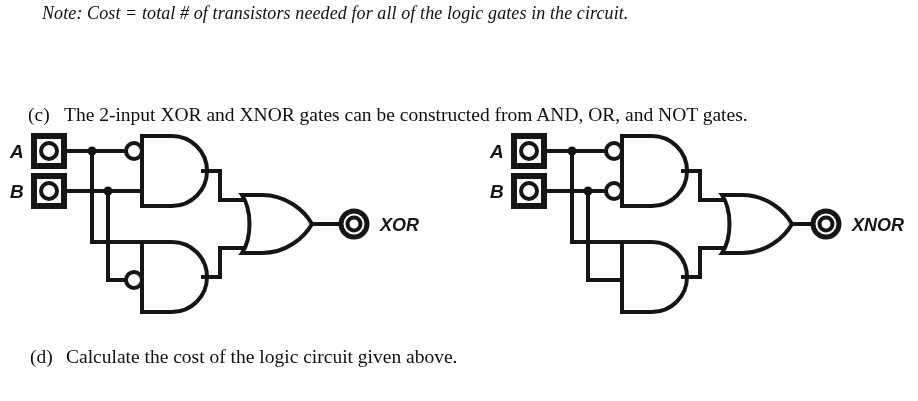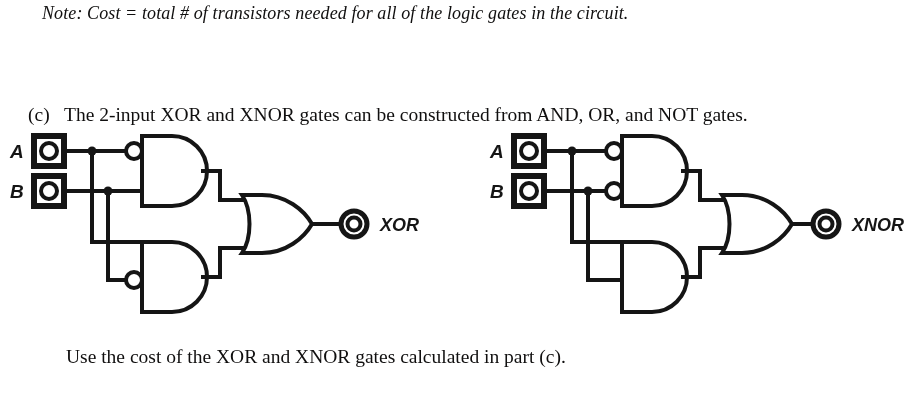--- a/index.html
+++ b/index.html
@@ -187,16 +187,16 @@
 
       <text class="port-label" x="6" y="30">A</text>
       <text class="port-label" x="6" y="70">B</text>
       <text class="out-label" x="368" y="103">XNOR</text>
     </svg>
   </div>
 
 </div>
 
 <div class="para-d">
-  <div class="hang">
-    <span>Use the cost of the XOR and XNOR gates calculated in part (c).</span>
+  <div>
+    <span class="marker">(d)</span><span>Calculate the cost of the logic circuit given above.</span>
   </div>
 </div>
 
 </body></html>

